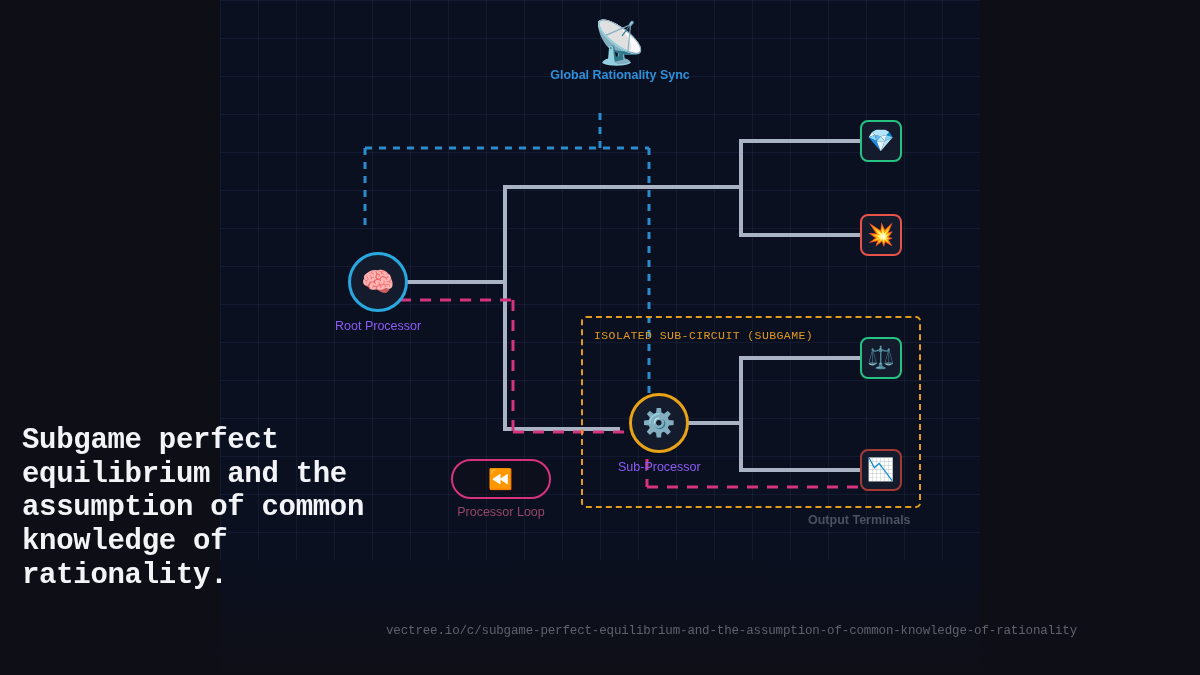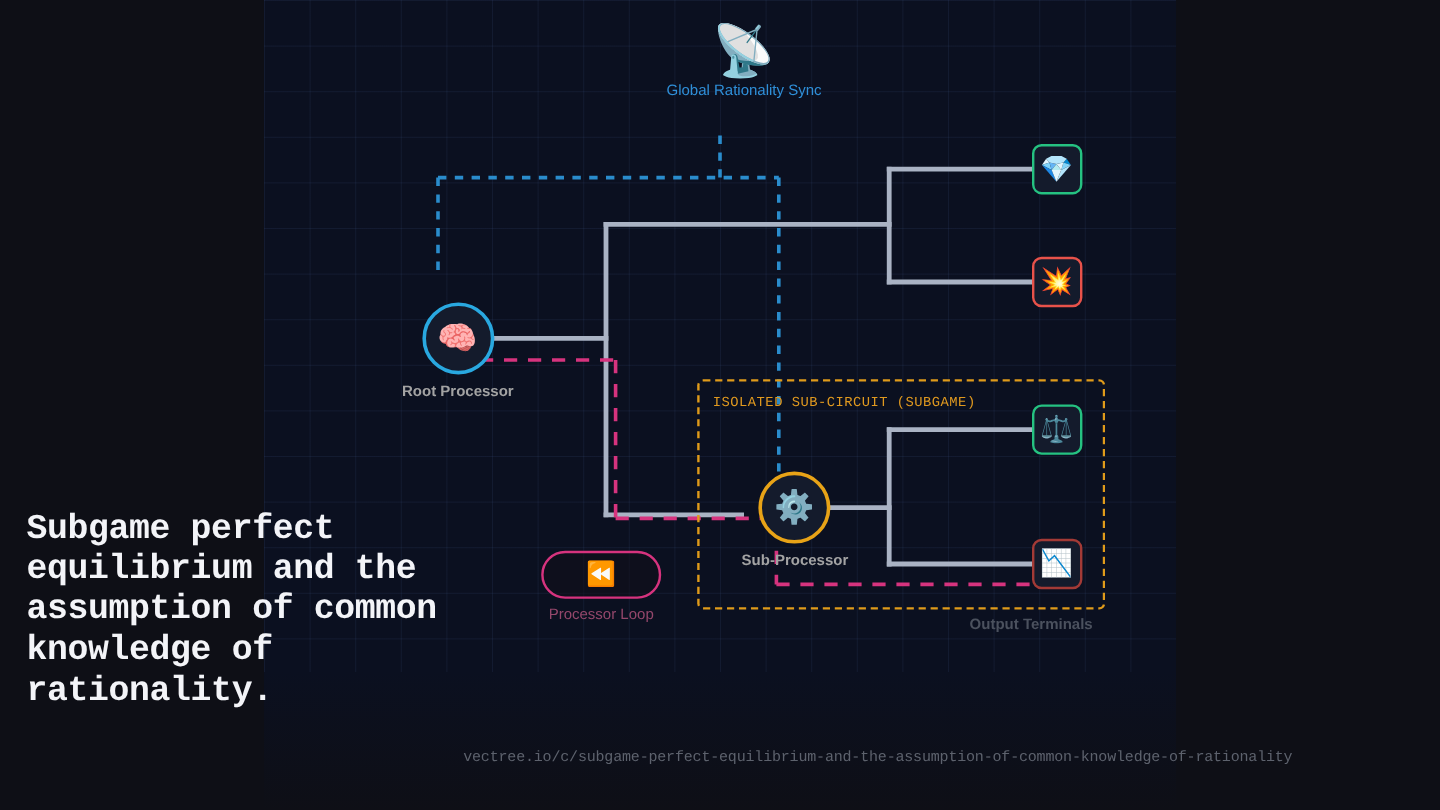--- a/index.html
+++ b/index.html
@@ -90,41 +90,40 @@
     line-height: 1;
   }
   .box-node.good     { border: 2px solid #25c281; }
   .box-node.bad      { border: 2px solid #e8524a; }
   .box-node.good-alt { border: 2px solid #25c281; }
   .box-node.bad-alt  { border: 2px solid #a33a36; }
 
   .node-label {
     margin-top: 7px;
     font-size: 12.5px;
-    color: #a3a3a3;
+    color: #8b5cf6;
     white-space: nowrap;
     text-align: right;
-    font-weight: bold;
   }
 
   
   #sync-node {
     position: absolute;
     left: 338px;
     top: 22px;
     width: 124px;
     display: flex;
     flex-direction: column;
     align-items: center;
   }
   #sync-node .glyph { font-size: 42px; line-height: 1; }
   #sync-node .sync-label {
     margin-top: 4px;
     font-size: 12.5px;
-    font-weight: normal;
+    font-weight: bold;
     color: #2f8fd8;
     white-space: nowrap;
   }
 
   
   #subgame-frame {
     position: absolute;
     left: 361px;
     top: 316px;
     width: 340px;

